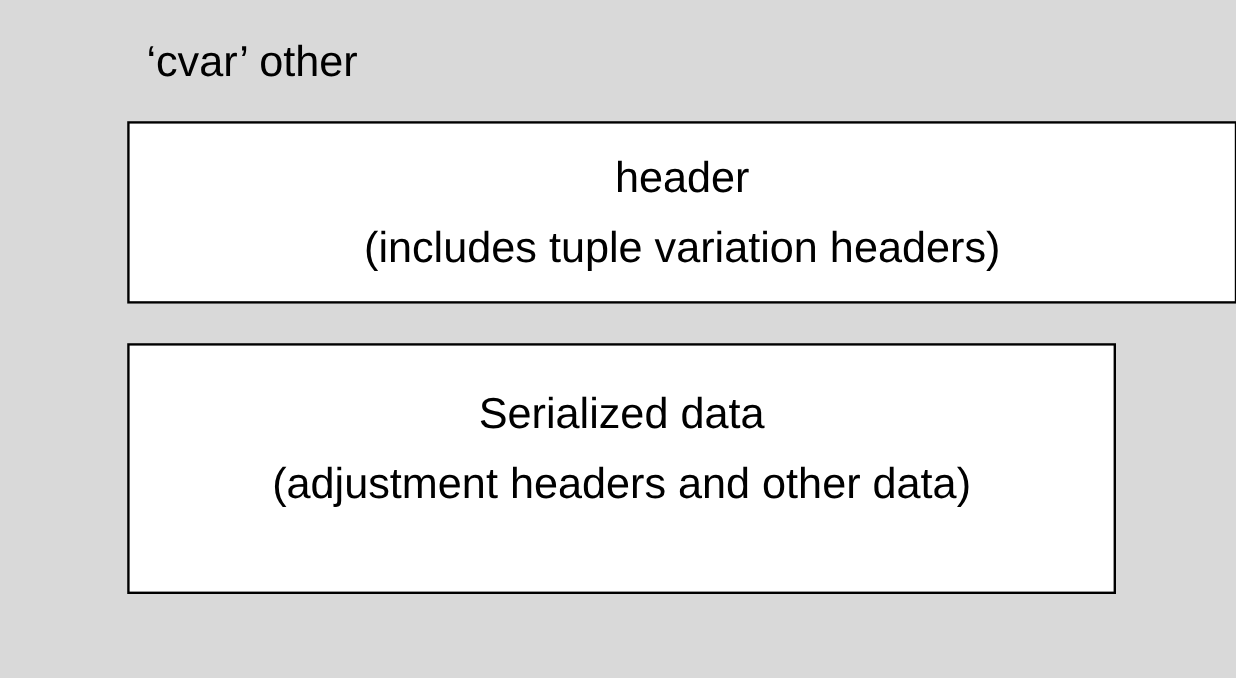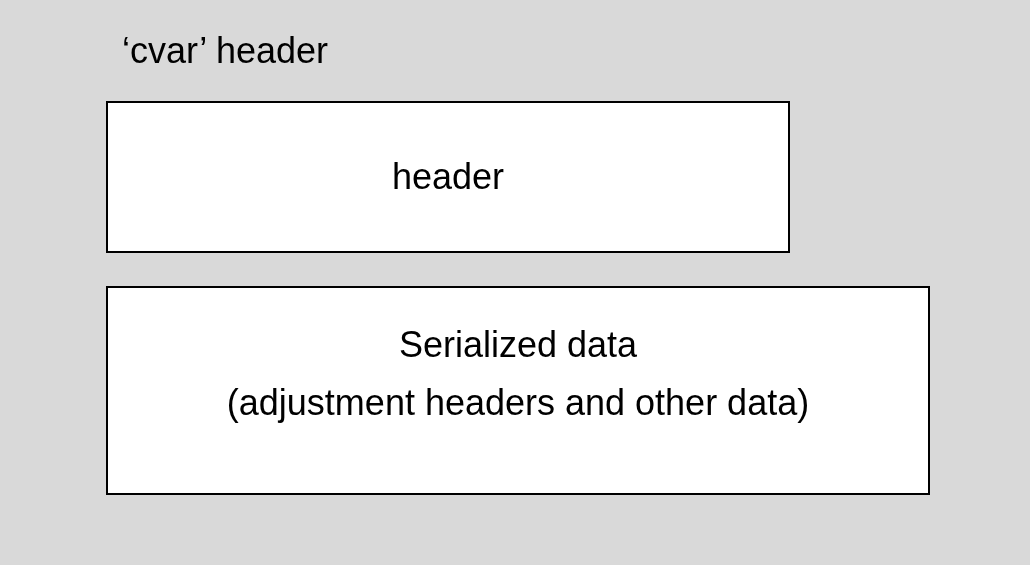--- a/index.html
+++ b/index.html
@@ -36,21 +36,21 @@
     border: 2.5px solid #000000;
     box-sizing: border-box;
     text-align: center;
     font-size: 36px;
     line-height: 58px;
     color: #000000;
   }
   .box-header {
     left: 106px;
     top: 101px;
-    width: 684px;
+    width: 925px;
     height: 152px;
     display: flex;
     flex-direction: column;
     justify-content: center;
   }
   .box-serialized {
     left: 106px;
     top: 286px;
     width: 824px;
     height: 209px;
@@ -58,24 +58,25 @@
   }
   .box-line {
     display: block;
   }
 </style>
 </head>
 <body>
 
 <div class="canvas">
 
-  <div class="diagram-title">‘cvar’ header</div>
+  <div class="diagram-title">‘cvar’ other</div>
 
   <div class="box box-header">
     <span class="box-line">header</span>
+    <span class="box-line">(includes tuple variation headers)</span>
   </div>
 
   <div class="box box-serialized">
     <span class="box-line">Serialized data</span>
     <span class="box-line">(adjustment headers and other data)</span>
   </div>
 
 </div>
 
 </body></html>

